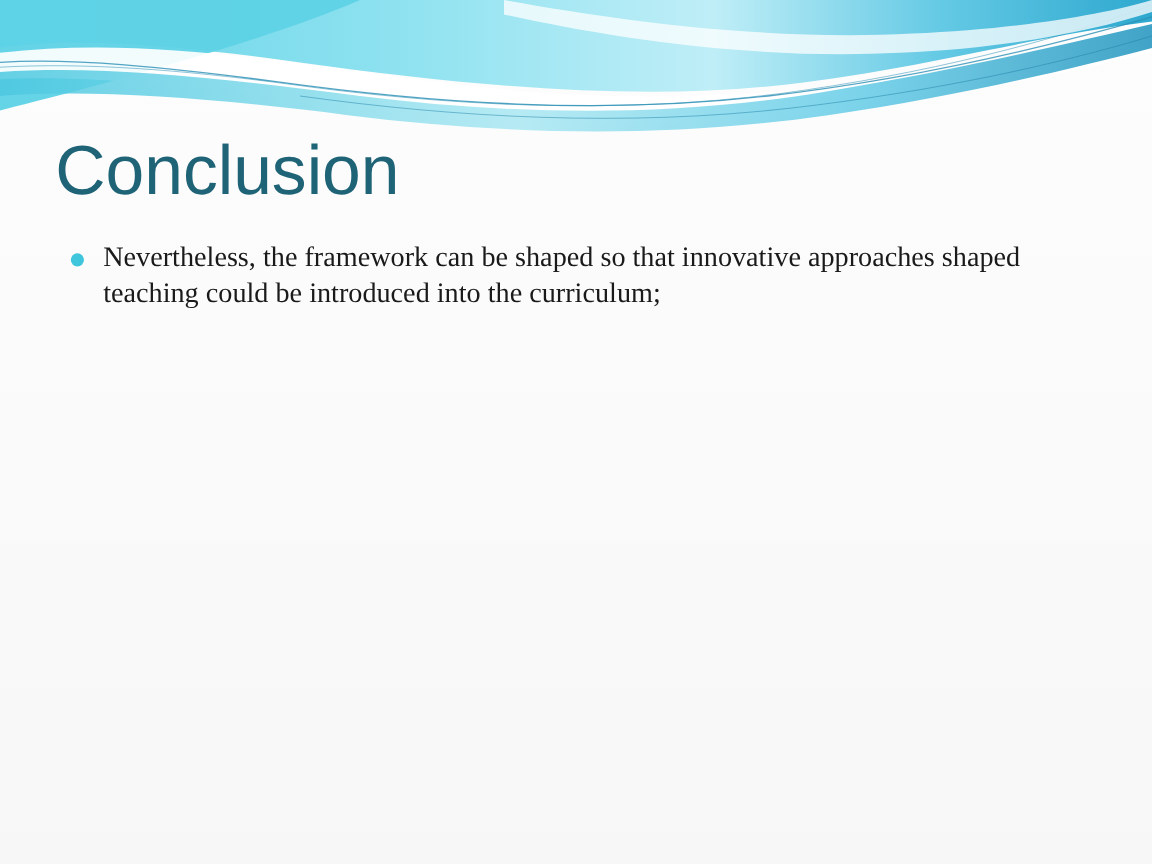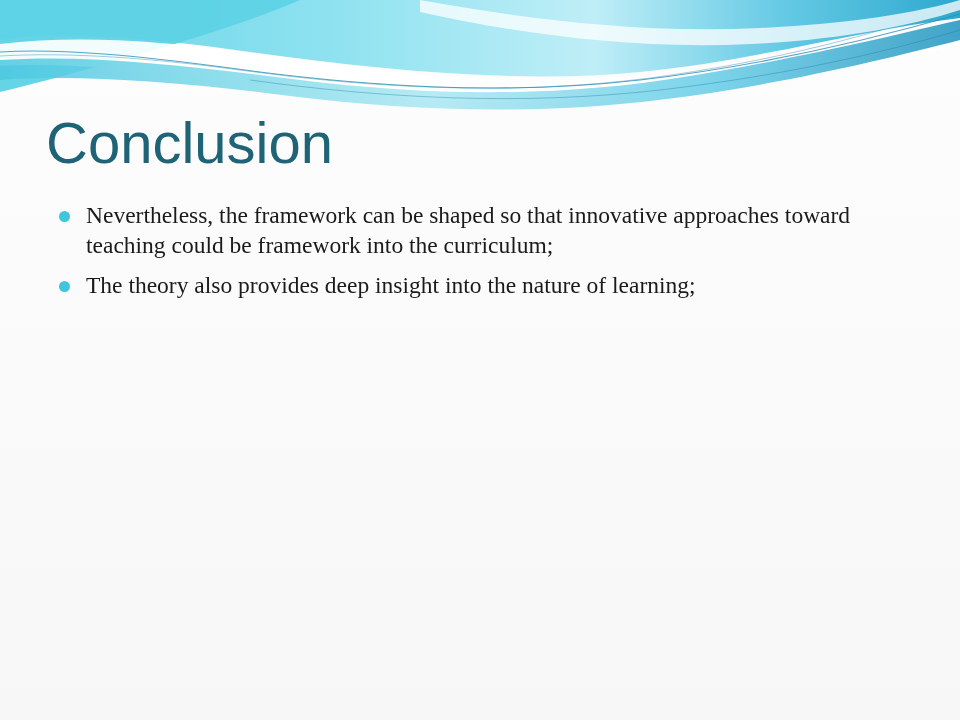--- a/index.html
+++ b/index.html
@@ -117,22 +117,18 @@
 
     <path d="M420,0 C520,18 640,34 760,28 C850,24 920,12 960,0 L960,10 C910,26 840,40 750,44 C630,50 510,32 420,12 Z" fill="#ffffff" opacity="0.75"></path>
   </svg>
 
   <div class="slide-content">
     <div class="slide-title">Conclusion</div>
 
     <div class="bullet-list">
       <div class="bullet-item">
         <span class="bullet-dot"></span>
-        <span class="bullet-text">Nevertheless, the framework can be shaped so that innovative approaches toward teaching could be framework into the curriculum;</span>
-      </div>
-      <div class="bullet-item">
-        <span class="bullet-dot"></span>
-        <span class="bullet-text">The theory also provides  deep insight into the nature of learning;</span>
+        <span class="bullet-text">Nevertheless, the framework can be shaped so that innovative approaches shaped teaching could be introduced into the curriculum;</span>
       </div>
     </div>
   </div>
 
 </div>
 
 </body></html>

